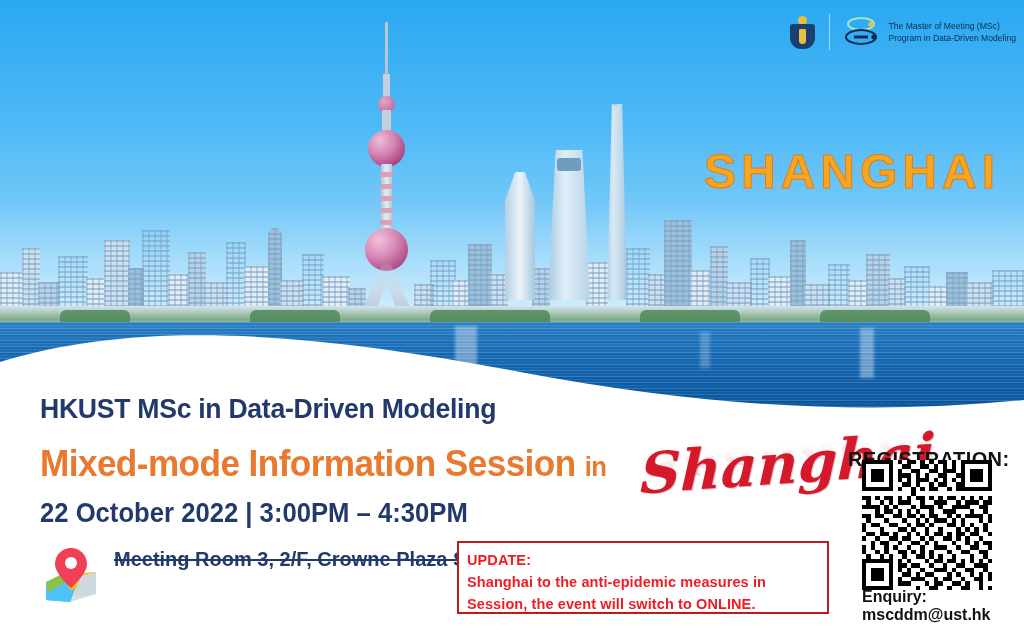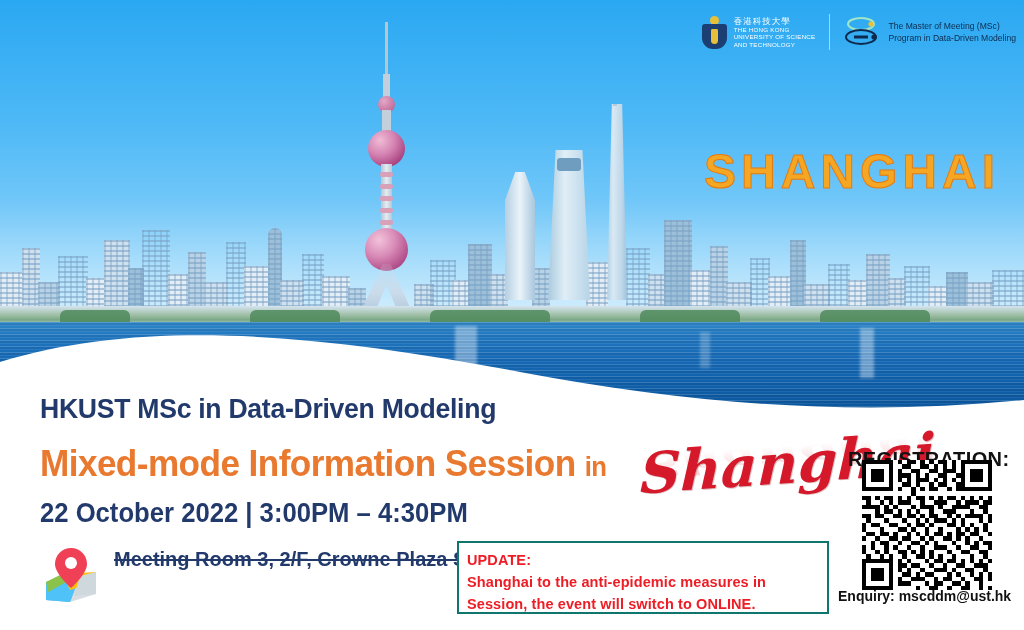--- a/index.html
+++ b/index.html
@@ -139,28 +139,28 @@
   .map-icon{position:relative;width:62px;height:58px;flex:none;}
   .venue-lines{padding-top:2px;}
   .venue-en{font-size:20px;font-weight:700;color:#22396b;white-space:nowrap;
     text-decoration:line-through;text-decoration-thickness:2px;text-decoration-color:#22396b;}
   .venue-cn{font-size:21px;font-weight:700;color:#22396b;white-space:nowrap;margin-top:1px;
     text-decoration:line-through;text-decoration-thickness:2px;text-decoration-color:#22396b;
     font-family:"DejaVu Sans", sans-serif;}
 
   .update-box{
     position:absolute;left:457px;top:541px;width:372px;height:73px;
-    background:#fff;border:2px solid #0f766e;box-sizing:border-box;
+    background:#fff;border:2px solid #b91c1c;box-sizing:border-box;
     padding:6px 0 0 8px;
   }
   .update-box div{color:#ee1c25;font-size:14.5px;font-weight:700;line-height:1.52;letter-spacing:.1px;}
 
   .reg-title{position:absolute;left:848px;top:448px;font-size:20px;font-weight:700;color:#111;letter-spacing:.4px;}
   .qr{position:absolute;left:862px;top:460px;width:130px;height:130px;background:#fff;}
-  .enquiry{position:absolute;left:810px;top:588px;font-size:14px;font-weight:700;color:#111;padding-left:28px;}
+  .enquiry{position:absolute;left:834px;top:588px;font-size:16px;font-weight:700;color:#111;padding-left:28px;}
 </style>
 </head>
 <body>
 
 <div class="poster">
 
   <div class="sky"></div>
   <div class="sky-haze"></div>
 
   <div class="skyline">
@@ -250,26 +250,20 @@
   <svg class="wave" viewBox="0 0 1024 300" preserveAspectRatio="none">
     <path d="M0,32 C150,-14 330,6 520,42 C700,76 860,86 1024,70 L1024,300 L0,300 Z" fill="#ffffff"></path>
   </svg>
 
   <div class="logos">
     <div class="hkust-logo">
       <div class="shield">
         <div class="dot"></div>
           <div class="body"></div>
           <div class="inner"></div>
-      </div>
-      <div class="hkust-txt">
-        <div class="cn">香港科技大學</div>
-        <div class="en">THE HONG KONG</div>
-        <div class="en">UNIVERSITY OF SCIENCE</div>
-        <div class="en">AND TECHNOLOGY</div>
       </div>
     </div>
 
     <div class="divider"></div>
 
     <div class="msc-logo">
       <svg class="msc-mark" viewBox="0 0 36 34">
         <ellipse cx="17" cy="9" rx="13" ry="6" fill="none" stroke="#9fe6c8" stroke-width="2"></ellipse>
         <ellipse cx="17" cy="22" rx="15" ry="7" fill="none" stroke="#0d2b4e" stroke-width="2"></ellipse>
         <line x1="10" y1="22" x2="24" y2="22" stroke="#0d2b4e" stroke-width="3"></line>

